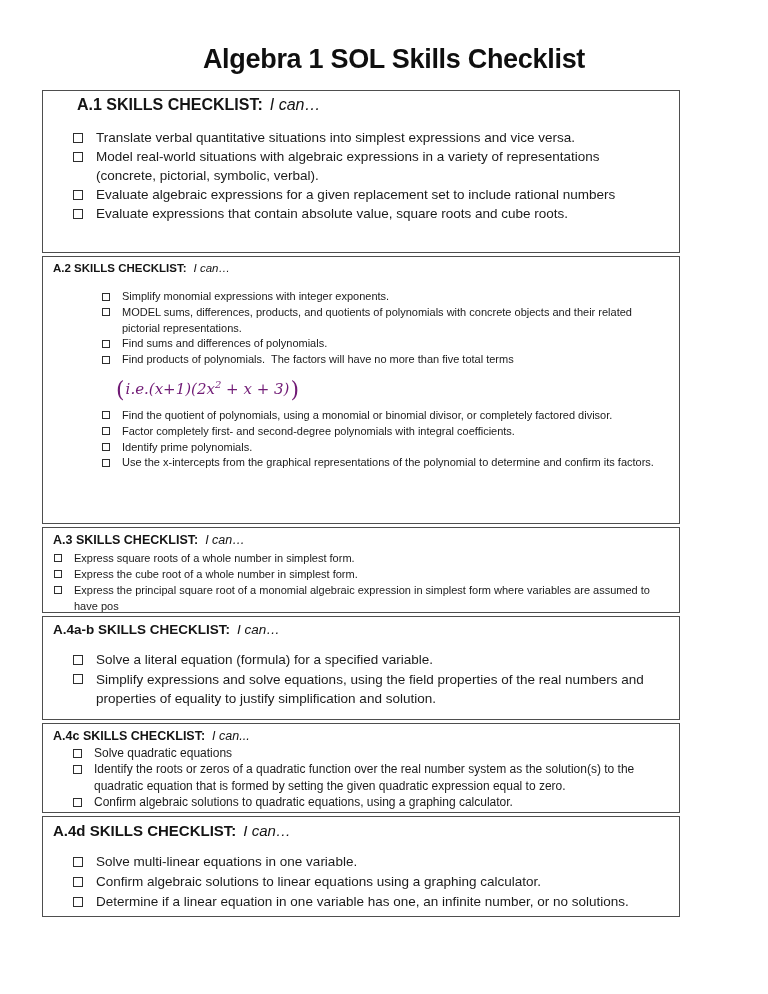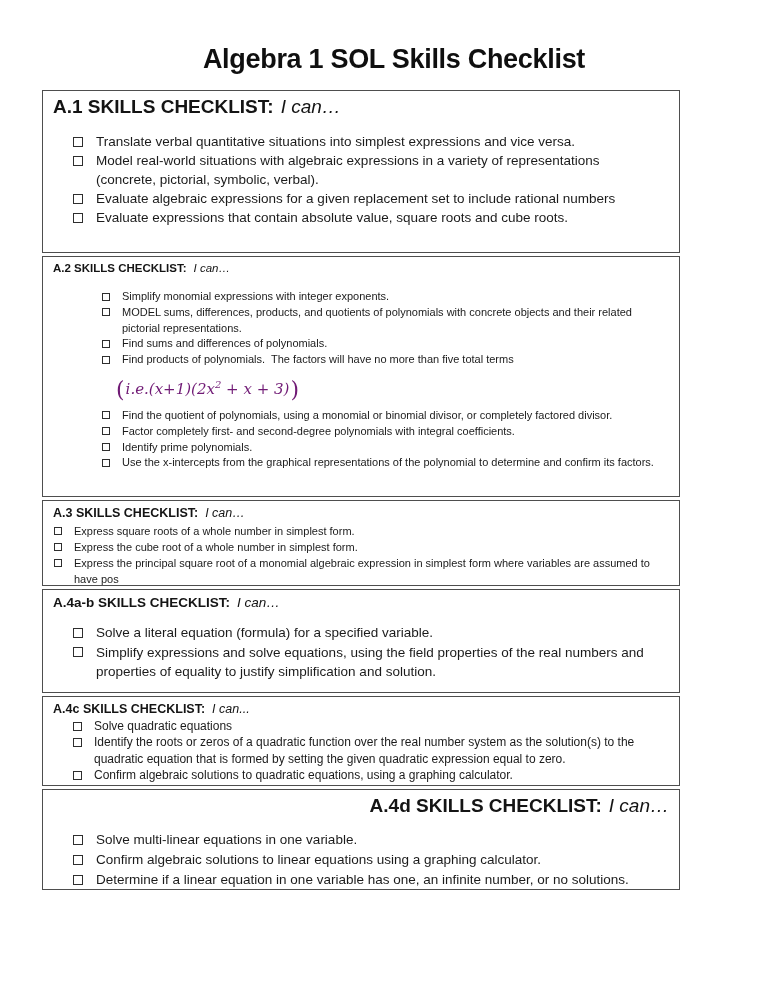--- a/index.html
+++ b/index.html
@@ -37,26 +37,26 @@
   .item { display:flex; align-items:flex-start; }
   .txt { white-space:pre-wrap; padding-right:6px; }
   .cb {
     display:inline-block; box-sizing:border-box;
     border:1.3px solid #2e2e2e; background:#fff;
     flex:0 0 auto;
   }
 
   
   .a1   { height:163px; font-size:13.5px; }
-  .a1 .hdr { font-size:19px; }
+  .a1 .hdr { font-size:16px;margin-left:24px; }
   .a1 .items { margin-top:14px; padding-left:20px; }
   .a1 .item { line-height:19px; }
   .a1 .cb { width:10px; height:10px; margin:4.5px 13px 0 0; }
 
-  .a2   { height:241px; font-size:11px; }
+  .a2   { height:268px; font-size:11px; }
   .a2 .hdr { font-size:11.5px; }
   .a2 .items { margin-top:15px; padding-left:20px; }
   .a2 .item { line-height:15.8px;padding-left:29px; }
   .a2 .cb { width:8px; height:8px; margin:3.5px 12px 0 0; }
 
   .a3   { height:86px; font-size:11px; }
   .a3 .hdr { font-size:12.5px; }
   .a3 .items { margin-top:3px; padding-left:1px; }
   .a3 .item { line-height:16px; }
   .a3 .cb { width:8px; height:8px; margin:3.5px 12px 0 0; }
@@ -67,21 +67,21 @@
   .a4ab .item { line-height:19.5px; }
   .a4ab .cb { width:10px; height:10px; margin:4.5px 13px 0 0; }
 
   .a4c  { height:90px; font-size:12px; }
   .a4c .hdr { font-size:12.5px; }
   .a4c .items { margin-top:2px; padding-left:20px; }
   .a4c .item { line-height:16.4px; }
   .a4c .cb { width:9px; height:9px; margin:3.5px 12px 0 0; }
 
   .a4d  { height:101px; font-size:13.5px; }
-  .a4d .hdr { font-size:19px;text-align:right; }
+  .a4d .hdr { font-size:15px; }
   .a4d .items { margin-top:13px; padding-left:20px; }
   .a4d .item { line-height:20px; }
   .a4d .cb { width:10px; height:10px; margin:5px 13px 0 0; }
 
   
   .formula {
     font-family:"DejaVu Serif", serif;
     font-style:italic;
     font-size:15px;
     color:#701a75;

